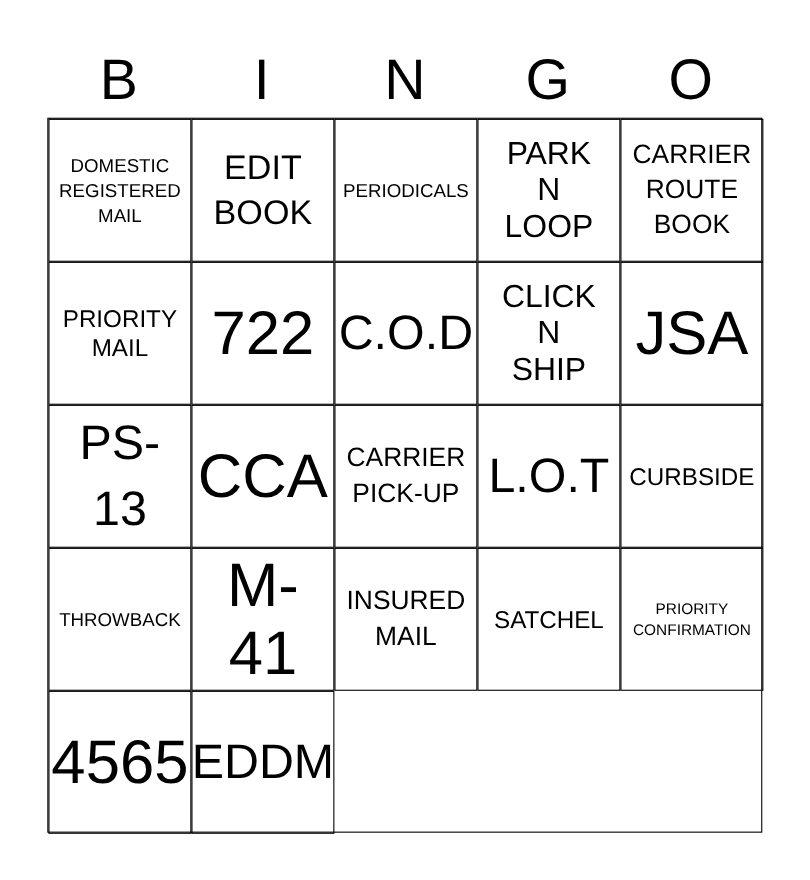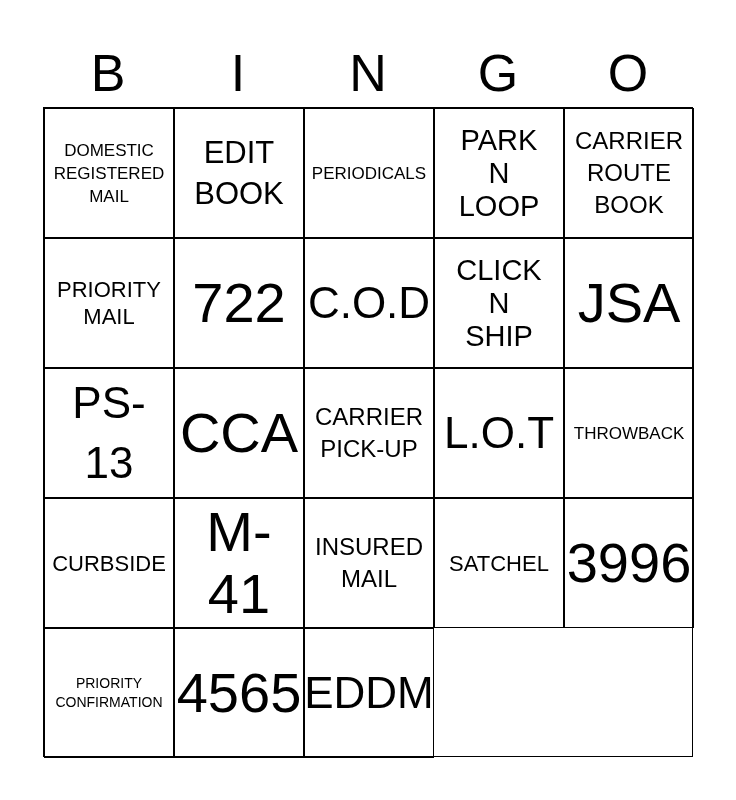--- a/index.html
+++ b/index.html
@@ -130,38 +130,35 @@
     </div>
   <div class="cell">
       <span class="s-mdl">CARRIER
 PICK-UP</span>
     </div>
 
   <div class="cell">
       <span class="s-xl">L.O.T</span>
     </div>
   <div class="cell">
-      <span class="s-sm">THROWBACK</span>
+      <span class="s-md">CURBSIDE</span>
     </div>
   <div class="cell">
-      <span class="s-md">CURBSIDE</span>
+      <span class="s-sm">THROWBACK</span>
     </div>
   <div class="cell">
       <span class="s-xxl">M-41</span>
     </div>
   <div class="cell">
       <span class="s-mdl">INSURED
 MAIL</span>
     </div>
 
   <div class="cell">
       <span class="s-md">SATCHEL</span>
-    </div>
-  <div class="cell">
-      <span class="s-xxl">3996</span>
     </div>
   <div class="cell">
       <span class="s-xs">PRIORITY
 CONFIRMATION</span>
     </div>
   <div class="cell">
       <span class="s-xxl">4565</span>
     </div>
   <div class="cell">
       <span class="s-xl">EDDM</span>

